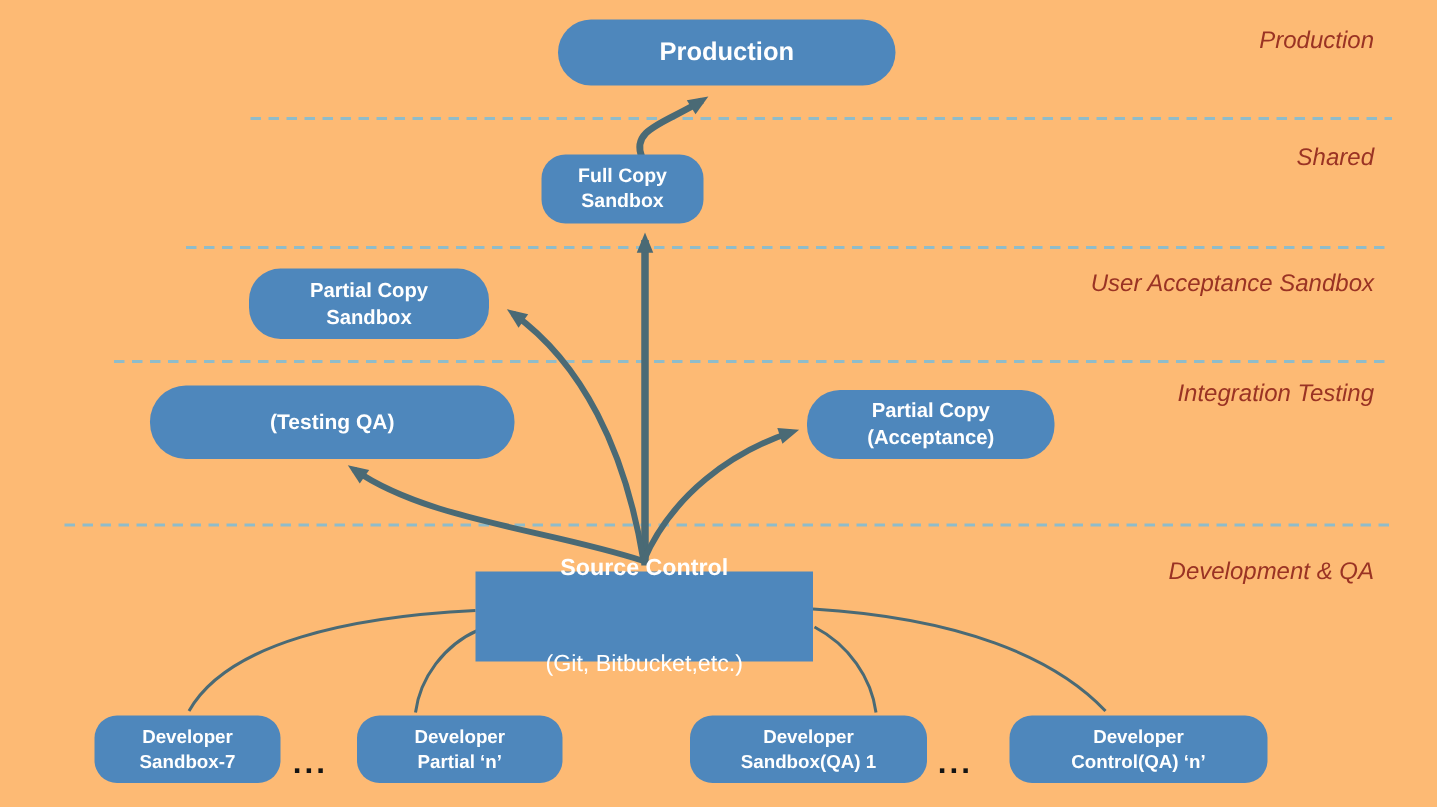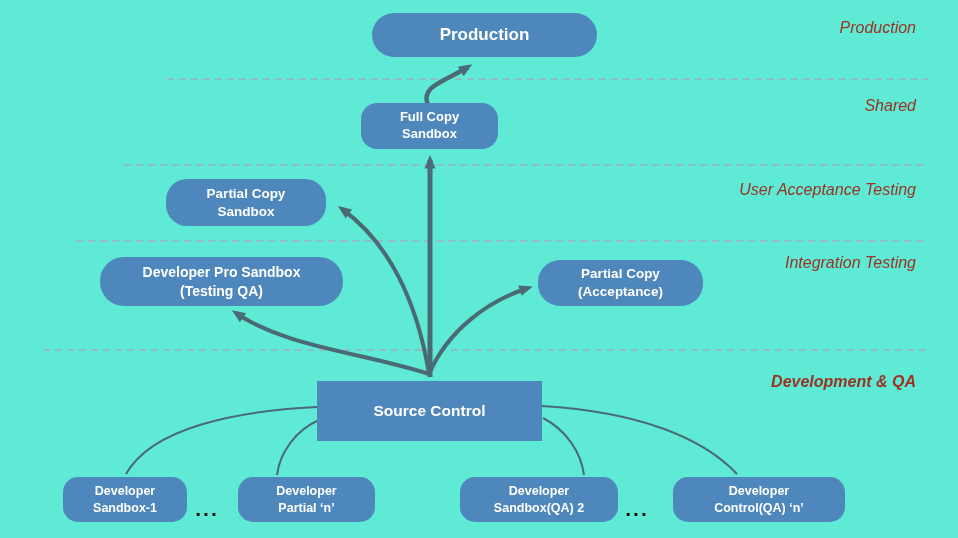--- a/index.html
+++ b/index.html
@@ -1,18 +1,18 @@
 <!DOCTYPE html>
 <html><head>
 <meta charset="utf-8">
 <style>
   html,body { margin:0; padding:0; }
   .stage {
     position:relative; width:958px; height:538px;
-    background:#5eead4; overflow:hidden;
+    background:#fdba74; overflow:hidden;
     font-family:"Liberation Sans", sans-serif;
   }
   .layer { position:absolute; left:0; top:0; }
   .node {
     position:absolute; display:flex; flex-direction:column;
     align-items:center; justify-content:center;
     background:#4e87bc; color:#ffffff; text-align:center;
     font-weight:bold; line-height:1.3; box-sizing:border-box;
   }
   .node span { display:block; }
@@ -61,66 +61,66 @@
       <path d="M 429 374 C 417 300 388 242 342 209" stroke-width="4" marker-end="url(#ah)"></path>
       <path d="M 429 374 C 365 353 285 347 236 313" stroke-width="4" marker-end="url(#ah)"></path>
       <path d="M 429 374 C 448 330 488 301 528 288" stroke-width="4" marker-end="url(#ah)"></path>
     </g>
   </svg>
 
   <div class="node pill" style="left:372px; top:13px; width:225px; height:44px; border-radius:22px; font-size:17px;">
     <span>Production</span>
   </div>
 
-  <div class="node pill" style="left:361px; top:103px; width:137px; height:46px; border-radius:16px; font-size:13px;">
+  <div class="node pill" style="left:361px; top:103px; width:108px; height:46px; border-radius:16px; font-size:13px;">
     <span>Full Copy</span>
     <span>Sandbox</span>
   </div>
 
   <div class="node pill italic" style="left:166px; top:179px; width:160px; height:47px; border-radius:21px; font-size:13.5px;">
     <span>Partial Copy</span>
     <span>Sandbox</span>
   </div>
 
   <div class="node pill italic" style="left:100px; top:257px; width:243px; height:49px; border-radius:24px; font-size:14px;">
-    <span>Developer Pro Sandbox</span>
     <span>(Testing QA)</span>
   </div>
 
   <div class="node pill italic" style="left:538px; top:260px; width:165px; height:46px; border-radius:22px; font-size:13.5px;">
     <span>Partial Copy</span>
     <span>(Acceptance)</span>
   </div>
 
   <div class="node italic" style="left:317px; top:381px; width:225px; height:60px; font-size:15.5px;gap:44px;">
     <span>Source Control</span>
+    <span class="sub-line">(Git, Bitbucket,etc.)</span>
   </div>
 
   <div class="node pill italic" style="left:63px; top:477px; width:124px; height:45px; border-radius:15px; font-size:12.5px;">
     <span>Developer</span>
-    <span>Sandbox-1</span>
+    <span>Sandbox-7</span>
   </div>
 
   <div class="node pill italic" style="left:238px; top:477px; width:137px; height:45px; border-radius:15px; font-size:12.5px;">
     <span>Developer</span>
     <span>Partial ‘n’</span>
   </div>
 
   <div class="node pill italic" style="left:460px; top:477px; width:158px; height:45px; border-radius:15px; font-size:12.5px;">
     <span>Developer</span>
-    <span>Sandbox(QA) 2</span>
+    <span>Sandbox(QA) 1</span>
   </div>
 
   <div class="node pill italic" style="left:673px; top:477px; width:172px; height:45px; border-radius:15px; font-size:12.5px;">
     <span>Developer</span>
     <span>Control(QA) ‘n’</span>
   </div>
 
   <div class="dots" style="left:190px; top:498px; width:34px; text-align:center;">...</div>
   <div class="dots" style="left:620px; top:498px; width:34px; text-align:center;">...</div>
 
   <div class="tier-label" style="top:19px;">Production</div>
   <div class="tier-label" style="top:97px;">Shared</div>
-  <div class="tier-label" style="top:181px;">User Acceptance Testing</div>
+  <div class="tier-label" style="top:181px;">User Acceptance Sandbox</div>
   <div class="tier-label" style="top:254px;">Integration Testing</div>
-  <div class="tier-label" style="top:373px;font-weight:bold;">Development &amp; QA</div>
+  <div class="tier-label" style="top:373px;">Development &amp; QA</div>
 
 </div>
 
 </body></html>

